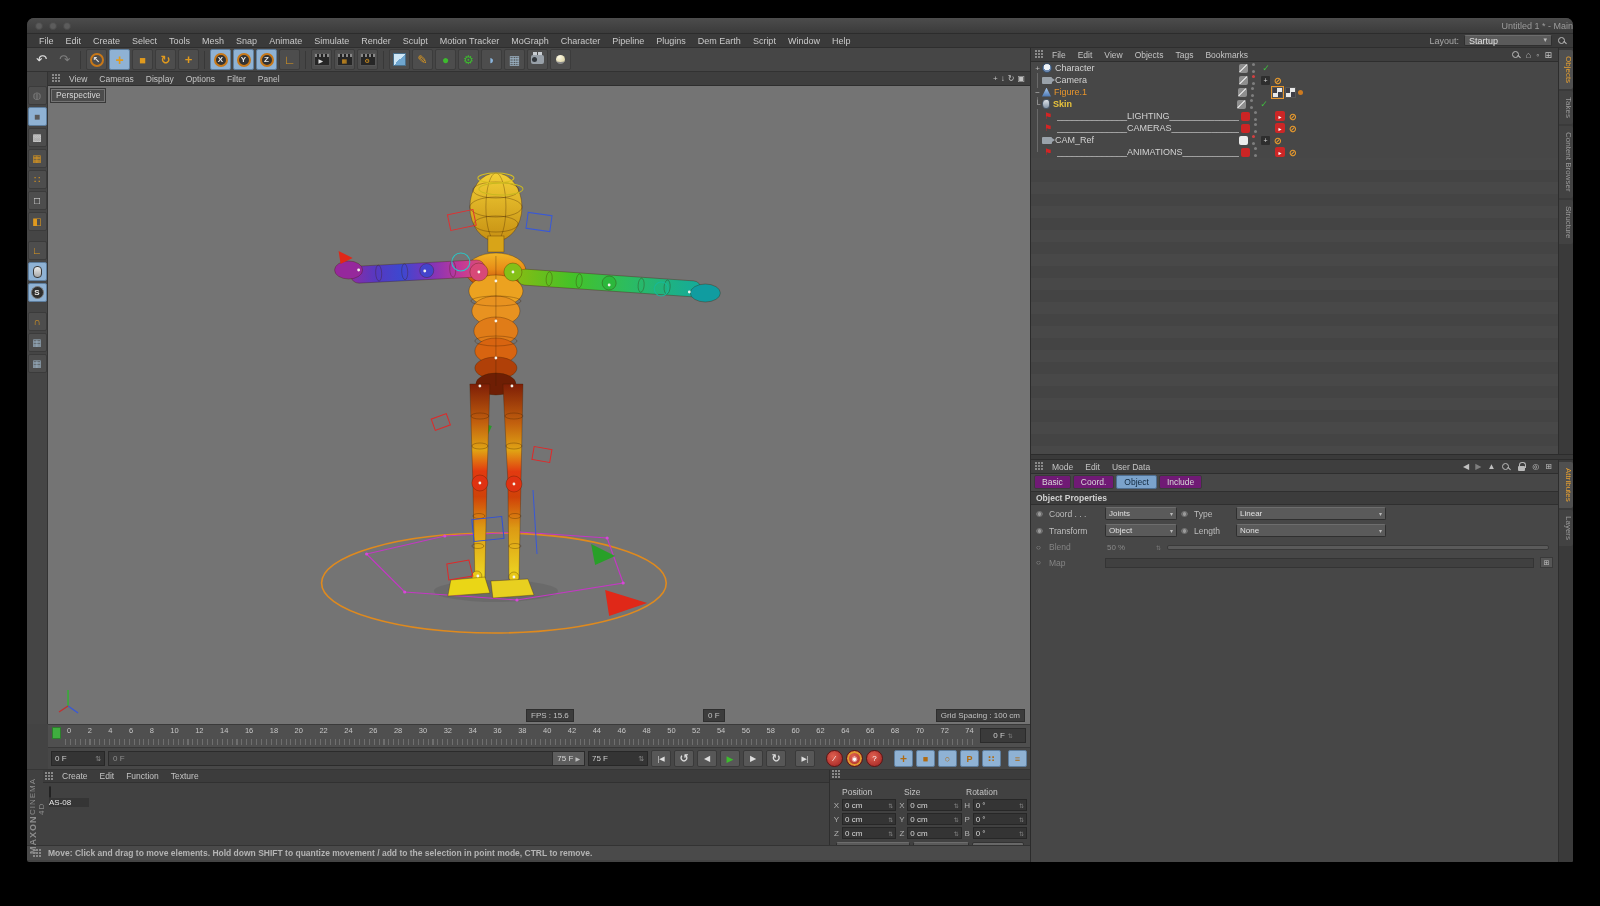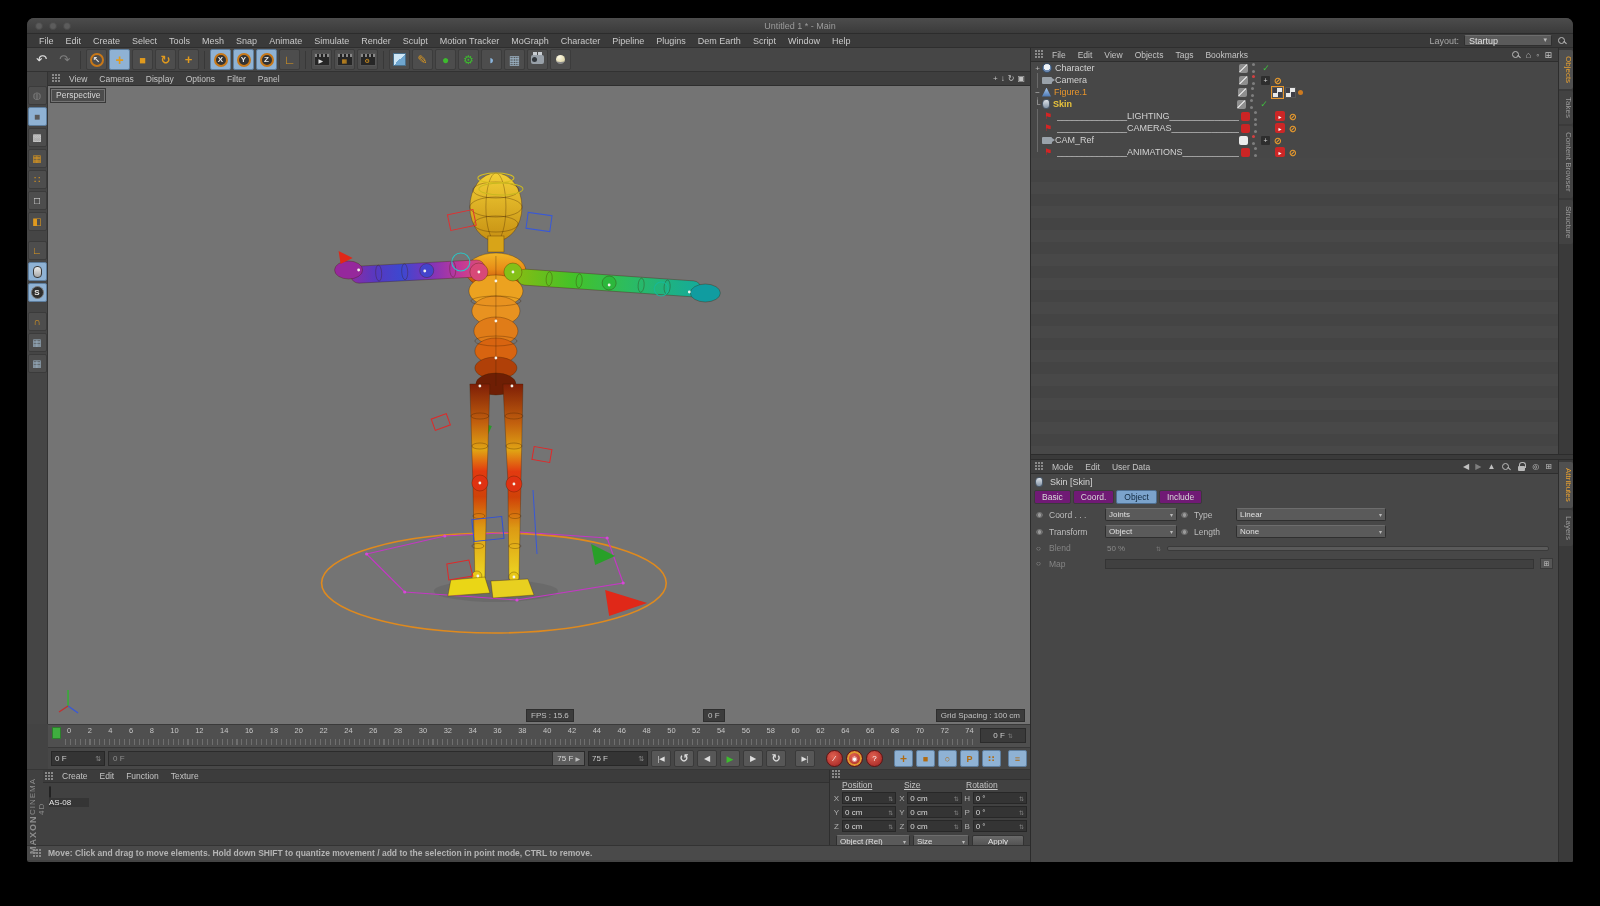--- a/index.html
+++ b/index.html
@@ -7,21 +7,21 @@
     font-family:"Liberation Sans","DejaVu Sans",sans-serif; }
   #win { position:absolute; left:27px; top:18px; width:1546px; height:844px;
     background:#434343; border-radius:7px 7px 2px 2px; overflow:hidden;
     font-size:9px; color:#c6c6c6; }
 
   
   .titlebar { height:16px; background:linear-gradient(#4c4c4c,#3b3b3b);
     border-bottom:1px solid #2c2c2c; position:relative; display:flex; align-items:center; }
   .lights { display:flex; gap:6px; margin-left:8px; }
   .light { width:8px; height:8px; border-radius:50%; background:#5c5c5c; border:1px solid #4a4a4a; }
-  .wtitle { position:absolute; left:0; right:0; text-align:center; color:#9b9b9b; font-size:9px; }
+  .wtitle { position:absolute; left:0; right:0; text-align:right; color:#9b9b9b; font-size:9px; }
 
   
   .menubar { height:14px; background:#3a3a3a; border-bottom:1px solid #2e2e2e;
     display:flex; align-items:center; padding:0 6px; }
   .menubar .mitem { padding:0 6px; color:#c9c9c9; font-size:9px; }
   .mb-right { margin-left:auto; display:flex; align-items:center; gap:5px; }
   .layout-dd { width:88px; height:11px; background:#5a5a5a; border:1px solid #2f2f2f;
     border-top-color:#6d6d6d; border-radius:2px; display:flex; align-items:flex-start;
     padding:0 4px; color:#e0e0e0; }
   .layout-dd .dda { margin-left:auto; color:#bbb; font-size:7px; }
@@ -141,21 +141,21 @@
   .panelhead { height:13px; background:#3c3c3c; border-bottom:1px solid #313131;
     display:flex; align-items:center; }
   .panelhead .mitem { padding:0 6px; font-size:8.5px; color:#c4c4c4; }
   .matbody { flex:1; display:flex; padding:4px 0 0 6px; }
   .matslot { width:40px; text-align:left; }
   .matball { width:38px; height:38px; background:radial-gradient(circle at 35% 30%, #f0a070, #a8511e 45%, #4a1a06 85%);
     border:1px solid #222; border-radius:2px; }
   .matname { display:block; margin-top:1px; color:#e6e6e6; font-size:8px; background:#353535; }
 
   .coords { width:200px; background:#414141; display:flex; flex-direction:column; }
-  .co-heads { display:flex; margin:0 2px 2px 12px;text-decoration:underline; }
+  .co-heads { display:flex; margin:7px 2px 2px 12px; }
   .co-heads span { flex:1; color:#c4c4c4; font-size:8.5px; }
   .co-grid { padding:0 3px; }
   .co-row { display:flex; align-items:center; gap:2px; margin-bottom:2px; }
   .co-l { width:7px; color:#b0b0b0; font-size:8px; text-align:center; }
   .co-f { flex:1; height:12px; background:#343434; border:1px solid #272727; display:flex;
     align-items:center; padding:0 2px; color:#d8d8d8; font-size:8px; }
   .co-f .sp { margin-left:auto; color:#828282; font-size:6px; }
   .co-foot { display:flex; gap:3px; padding:1px 3px; }
   .dd { height:13px; background:#5a5a5a; border:1px solid #2f2f2f; border-top-color:#6d6d6d;
     border-radius:2px; display:flex; align-items:center; padding:0 3px; color:#e0e0e0; font-size:8px; }
@@ -1062,35 +1062,32 @@
             <span class="attr-hicons">
               <span>◀</span>
               <span class="dim">▶</span>
               <span>▲</span>
               <span class="mag"></span>
               <span class="locki"></span>
               <span>◎</span>
               <span>⊞</span>
             </span>
           </div>
-          <div class="attr-obj">
-            <span class="om-ico" data-ico="skin"></span>
-            <span>Skin [Skin]</span>
-          </div>
           <div class="attr-tabs">
 
               <span class="atab">Basic</span>
 
               <span class="atab">Coord.</span>
 
               <span class="atab act">Object</span>
 
               <span class="atab">Include</span>
 
           </div>
+          <div class="sechead">Object Properties</div>
           <div class="frow">
             <span class="radio">◉</span>
             <span class="flab" style="width:52px">Coord . . .</span>
             <span class="dd w1">
                 <span>Joints</span>
                 <span class="dda">▾</span>
               </span>
             <span class="radio">◉</span>
             <span class="flab" style="width:38px">Type</span>
             <span class="dd w2">

